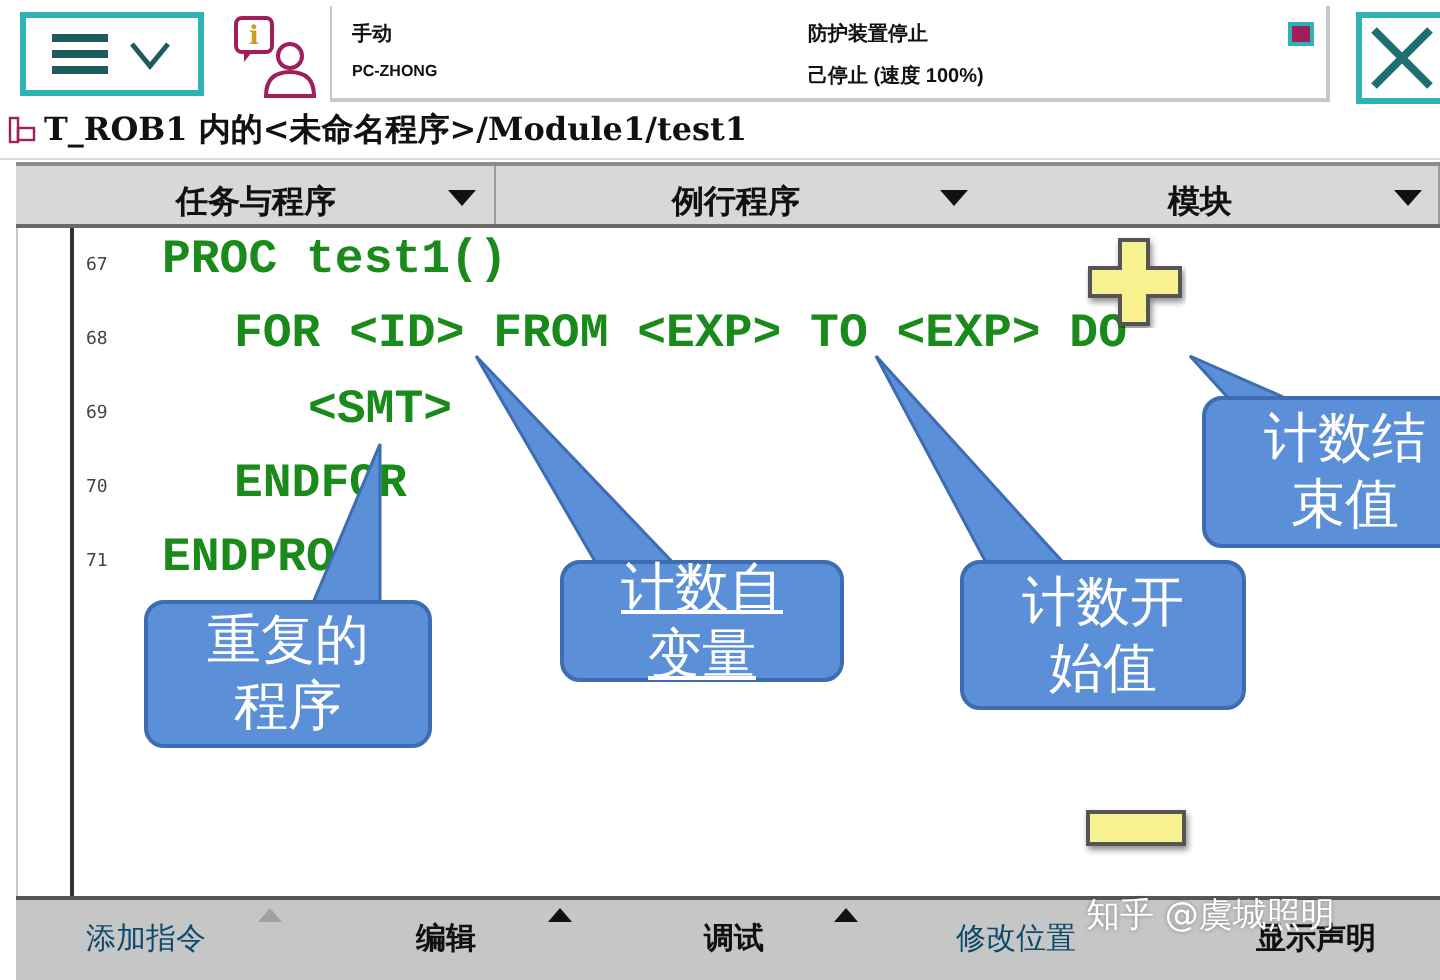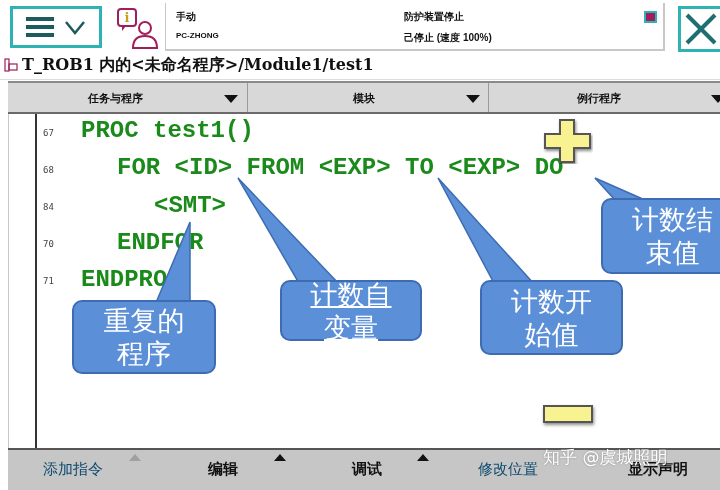--- a/index.html
+++ b/index.html
@@ -40,21 +40,21 @@
   .breadcrumb .path { font-family: "DejaVu Serif", serif; font-size: 16px; font-weight: bold; color: #111; }
 
   .sep-line { position: absolute; left: 0; top: 79px; width: 720px; height: 1px; background: #dcdcdc; }
 
   
   .col-bar {
     position: absolute; left: 8px; top: 81px; width: 712px; height: 33px;
     background: #d8d8d8; border-top: 2px solid #8a8a8a; border-bottom: 2px solid #6a6a6a; display: flex;
   }
   .col-bar .col { position: relative; height: 100%; border-right: 1px solid #9a9a9a; cursor: pointer; }
-  .col-bar .col .lbl { position: absolute; top: 8px; font-size: 11px; font-weight: bold; color: #111; white-space: nowrap; }
+  .col-bar .col .lbl { position: absolute; top: 8px; font-size: 16px; font-weight: bold; color: #111; white-space: nowrap; }
   .col-bar .col .arr { position: absolute; top: 12px; width: 0; height: 0; border-left: 7px solid transparent; border-right: 7px solid transparent; border-top: 8px solid #111; }
 
   
   .editor { position: absolute; left: 8px; top: 114px; width: 712px; height: 334px; background: #fff; border-left: 1px solid #c8c8c8; }
   .gutter { position: absolute; left: 0; top: 0; width: 28px; height: 100%; border-right: 2px solid #333; }
   .ln { position: absolute; left: 2px; font-family: "DejaVu Sans Mono", monospace; font-size: 9px; color: #444; padding-left: 32px; }
   .code { position: absolute; font-family: "Liberation Mono", "DejaVu Sans Mono", monospace; font-weight: bold; font-size: 24px; color: #1a8a1a; white-space: pre; letter-spacing: 0px; }
 
   
   .callout-svg { position: absolute; left: 0; top: 0; width: 720px; height: 490px; pointer-events: none; }
@@ -122,35 +122,35 @@
   </svg>
   <span class="path">T_ROB1 内的&lt;未命名程序&gt;/Module1/test1</span>
 </div>
 <div class="sep-line"></div>
 
 <div class="col-bar">
   <div class="col" style="width:240px">
     <span class="lbl" style="left:80px">任务与程序</span>
     <span class="arr" style="left:216px"></span>
   </div>
+  <div class="col" style="width:231px; border-right:none">
+    <span class="lbl" style="left:88px">例行程序</span>
+    <span class="arr" style="left:222px"></span>
+  </div>
   <div class="col" style="width:241px">
     <span class="lbl" style="left:105px">模块</span>
     <span class="arr" style="left:218px"></span>
-  </div>
-  <div class="col" style="width:231px; border-right:none">
-    <span class="lbl" style="left:88px">例行程序</span>
-    <span class="arr" style="left:222px"></span>
   </div>
 </div>
 
 <div class="editor">
   <div class="gutter">
     <span class="ln" style="top:14px">67</span>
     <span class="ln" style="top:51px">68</span>
-    <span class="ln" style="top:88px">84</span>
+    <span class="ln" style="top:88px">69</span>
     <span class="ln" style="top:125px">70</span>
     <span class="ln" style="top:162px">71</span>
   </div>
   <span class="code" style="left:72px; top:3px">PROC test1()</span>
   <span class="code" style="left:108px; top:40px">FOR &lt;ID&gt; FROM &lt;EXP&gt; TO &lt;EXP&gt; DO</span>
   <span class="code" style="left:145px; top:78px">&lt;SMT&gt;</span>
   <span class="code" style="left:108px; top:115px">ENDFOR</span>
   <span class="code" style="left:72px; top:152px">ENDPROC</span>
 </div>
 

